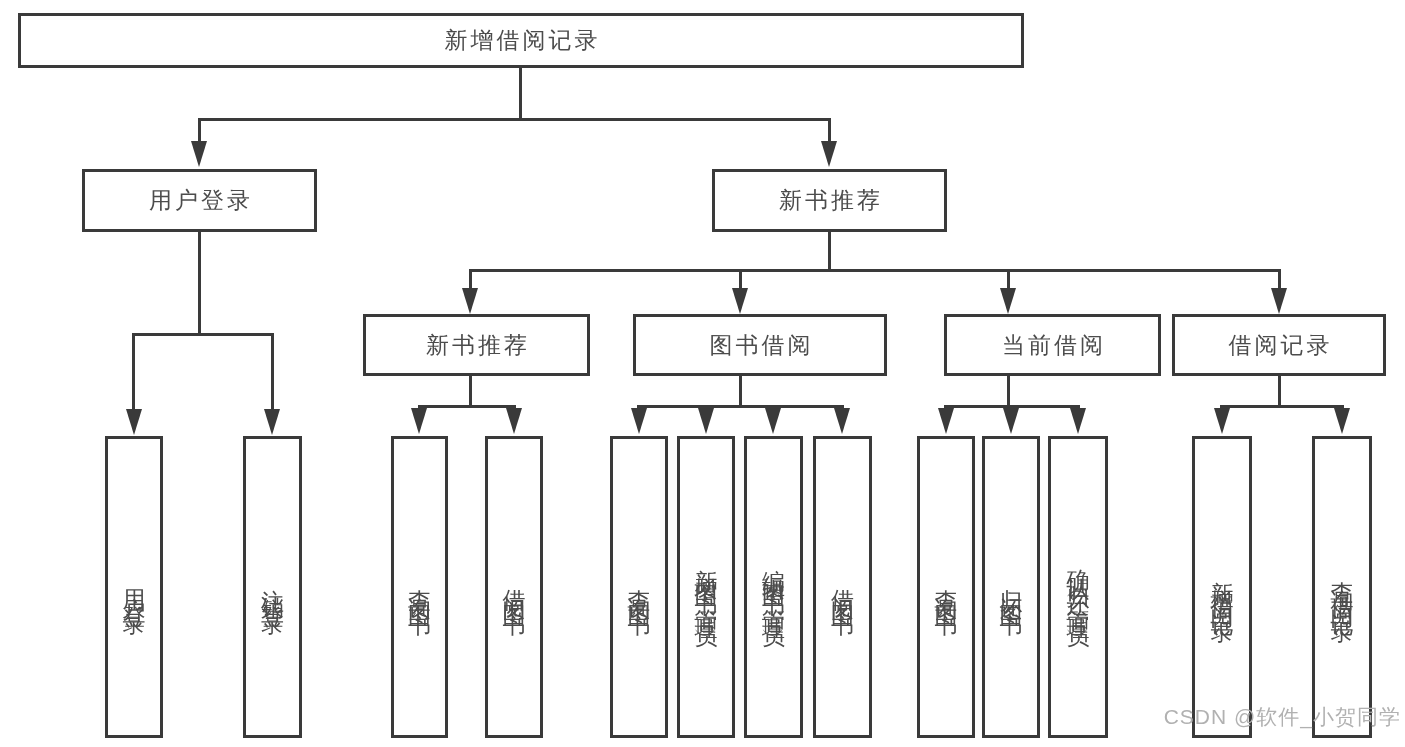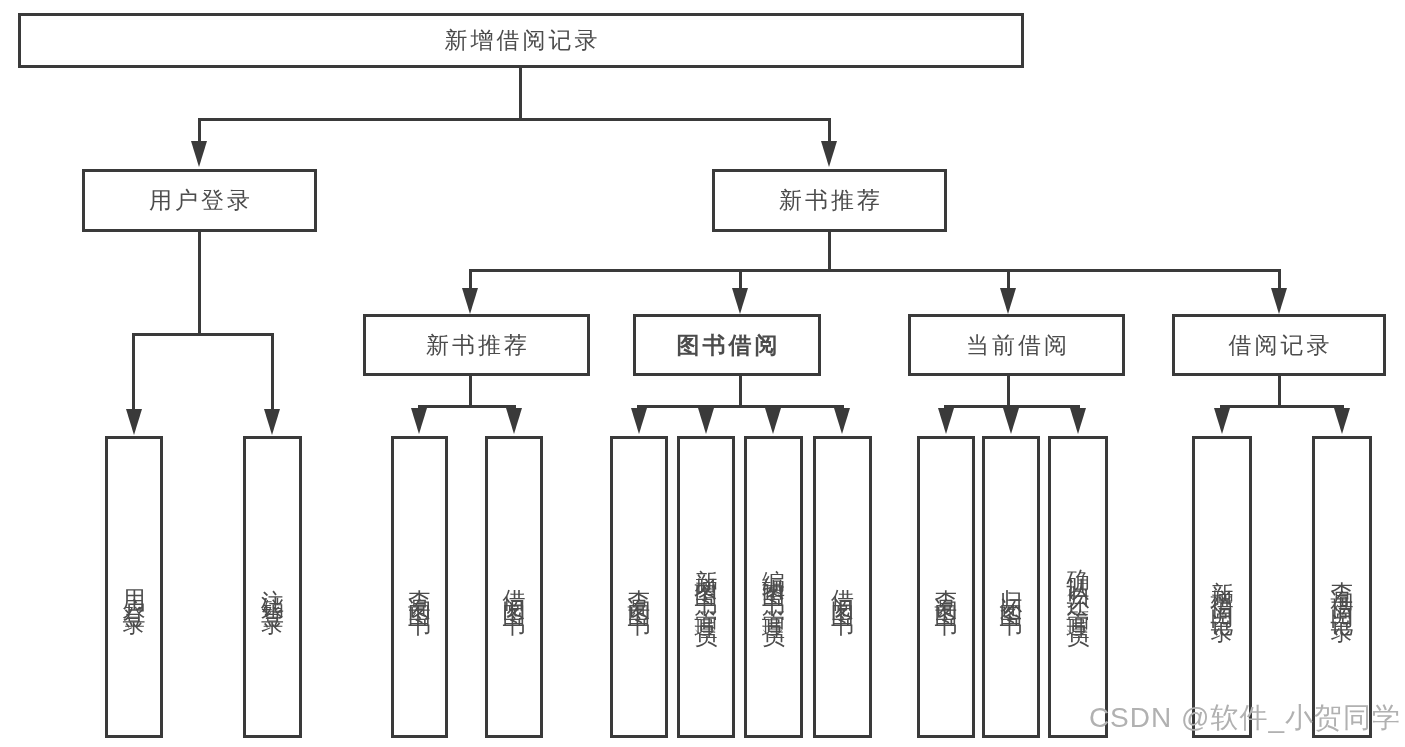--- a/index.html
+++ b/index.html
@@ -43,22 +43,22 @@
   .arrow {
     position: absolute;
     width: 0; height: 0;
     border-left: 8px solid transparent;
     border-right: 8px solid transparent;
     border-top: 26px solid var(--line);
   }
   .watermark {
     position: absolute;
     right: 4px;
-    bottom: 10px;
-    font-size: 28px;
+    bottom: 16px;
+    font-size: 21px;
     color: var(--watermark);
     z-index: 10;
     letter-spacing: 1px;
     white-space: nowrap;
   }
 </style>
 </head>
 <body>
 
 <div class="canvas">
@@ -95,24 +95,24 @@
   <div class="vline" style="left:1007px; top:272px; height:17px;"></div>
   <div class="vline" style="left:1278px; top:272px; height:17px;"></div>
   <div class="arrow" style="left:462px; top:288px;"></div>
   <div class="arrow" style="left:732px; top:288px;"></div>
   <div class="arrow" style="left:1000px; top:288px;"></div>
   <div class="arrow" style="left:1271px; top:288px;"></div>
 
   <div class="box hbox" style="left:363px; top:314px; width:227px; height:62px;">
     <span class="lbl">新书推荐</span>
   </div>
-  <div class="box hbox" style="left:633px; top:314px; width:188px; height:62px;font-weight:bold;">
+  <div class="box hbox" style="left:633px; top:314px; width:254px; height:62px;">
     <span class="lbl">图书借阅</span>
   </div>
-  <div class="box hbox" style="left:908px; top:314px; width:217px; height:62px;">
+  <div class="box hbox" style="left:944px; top:314px; width:217px; height:62px;">
     <span class="lbl">当前借阅</span>
   </div>
   <div class="box hbox" style="left:1172px; top:314px; width:214px; height:62px;">
     <span class="lbl">借阅记录</span>
   </div>
 
   <div class="vline" style="left:469px; top:376px; height:31px;"></div>
   <div class="hline" style="left:418px; top:405px; width:98px;"></div>
   <div class="arrow" style="left:411px; top:408px;"></div>
   <div class="arrow" style="left:506px; top:408px;"></div>

